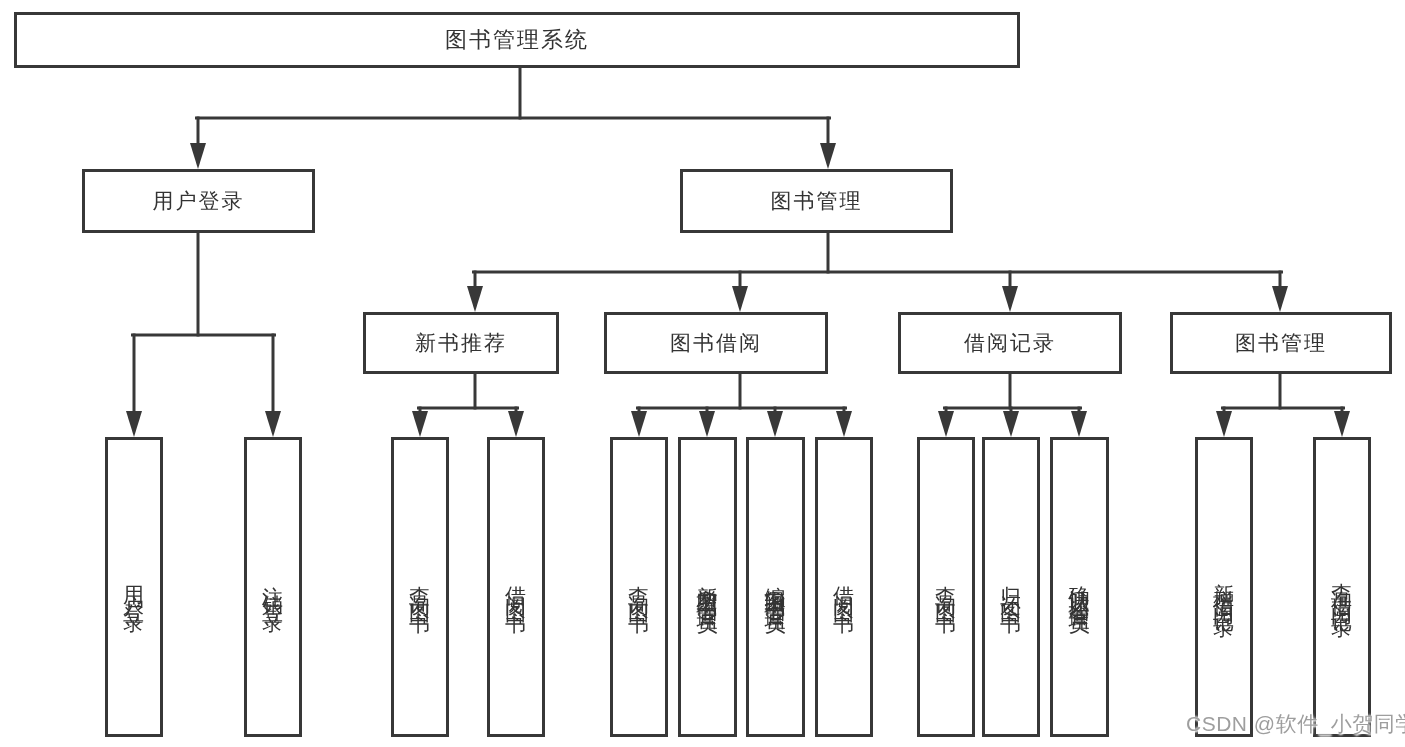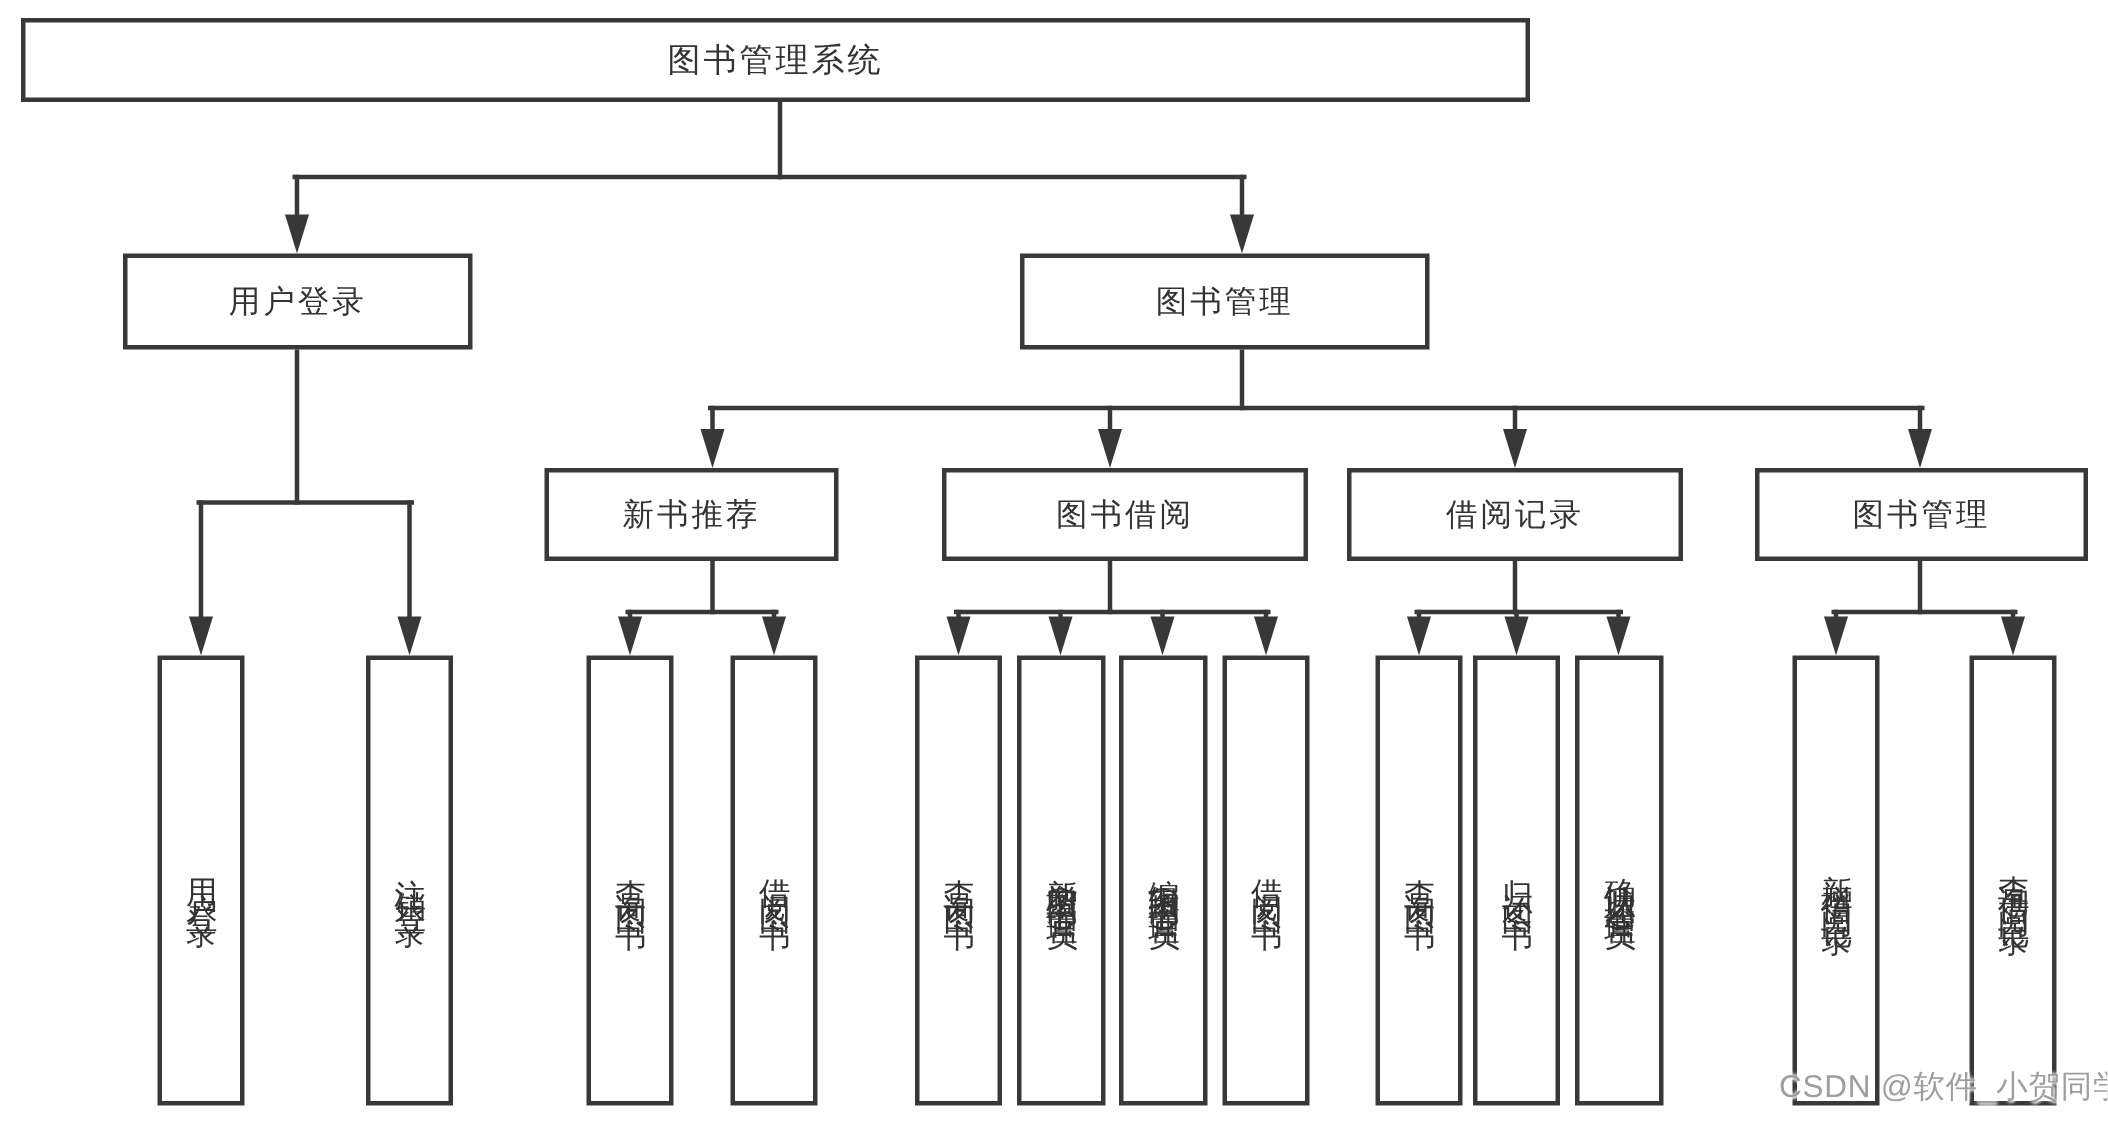--- a/index.html
+++ b/index.html
@@ -105,21 +105,21 @@
       <polygon points="1334,411 1350,411 1342,437"></polygon>
     </g>
   </svg>
 
   <div class="box h title" style="left:14px;top:12px;width:1006px;height:56px">图书管理系统</div>
 
   <div class="box h" style="left:82px;top:169px;width:233px;height:64px">用户登录</div>
   <div class="box h" style="left:680px;top:169px;width:273px;height:64px">图书管理</div>
 
   <div class="box h" style="left:363px;top:312px;width:196px;height:62px">新书推荐</div>
-  <div class="box h" style="left:628px;top:312px;width:244px;height:62px">图书借阅</div>
+  <div class="box h" style="left:604px;top:312px;width:224px;height:62px">图书借阅</div>
   <div class="box h" style="left:898px;top:312px;width:224px;height:62px">借阅记录</div>
   <div class="box h" style="left:1170px;top:312px;width:222px;height:62px">图书管理</div>
 
   <div class="box v" style="left:105px;top:437px;width:58px;height:300px">用户登录</div>
   <div class="box v" style="left:244px;top:437px;width:58px;height:300px">注销登录</div>
 
   <div class="box v" style="left:391px;top:437px;width:58px;height:300px">查询图书</div>
   <div class="box v" style="left:487px;top:437px;width:58px;height:300px">借阅图书</div>
 
   <div class="box v" style="left:610px;top:437px;width:58px;height:300px">查询图书</div>

